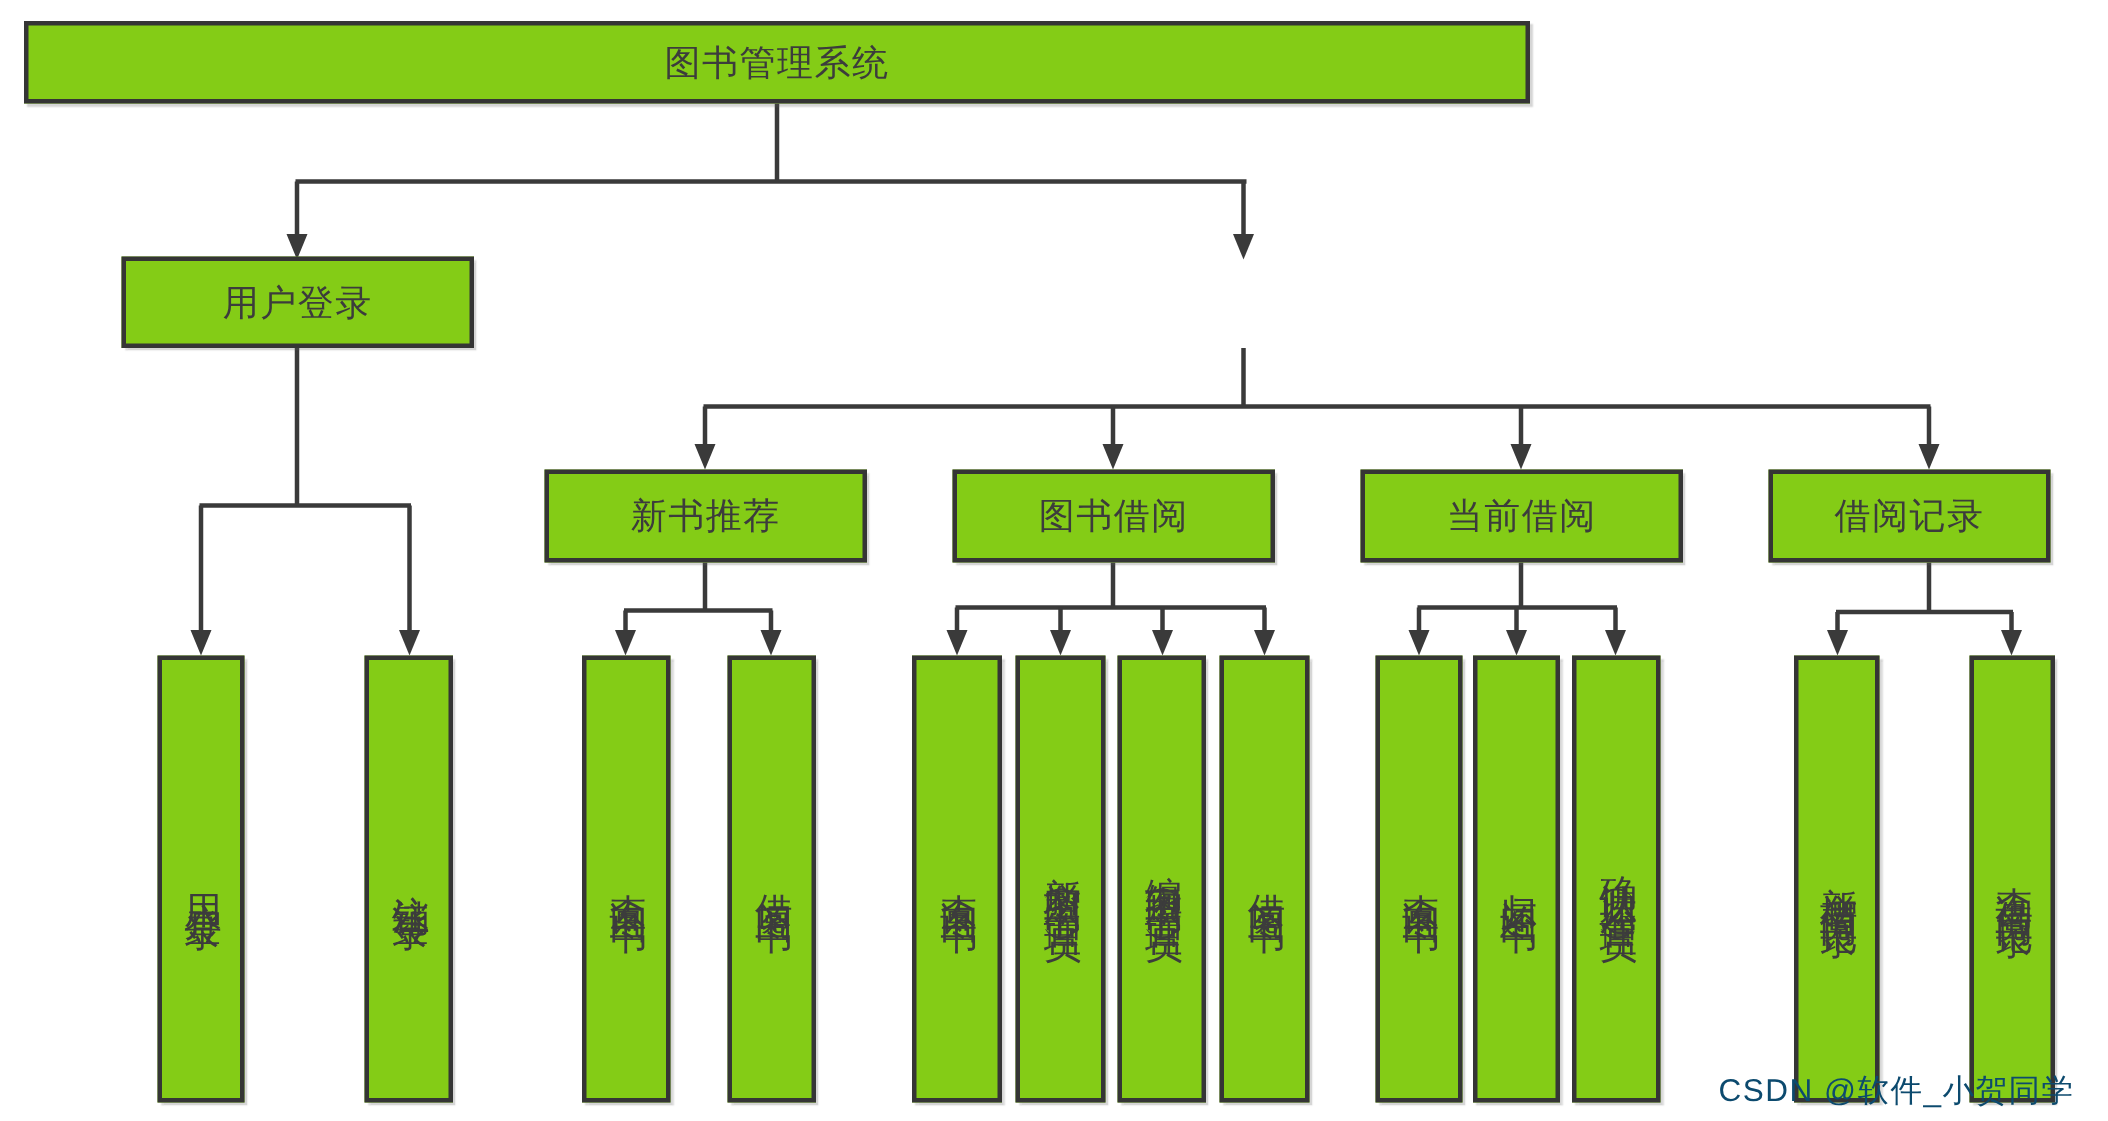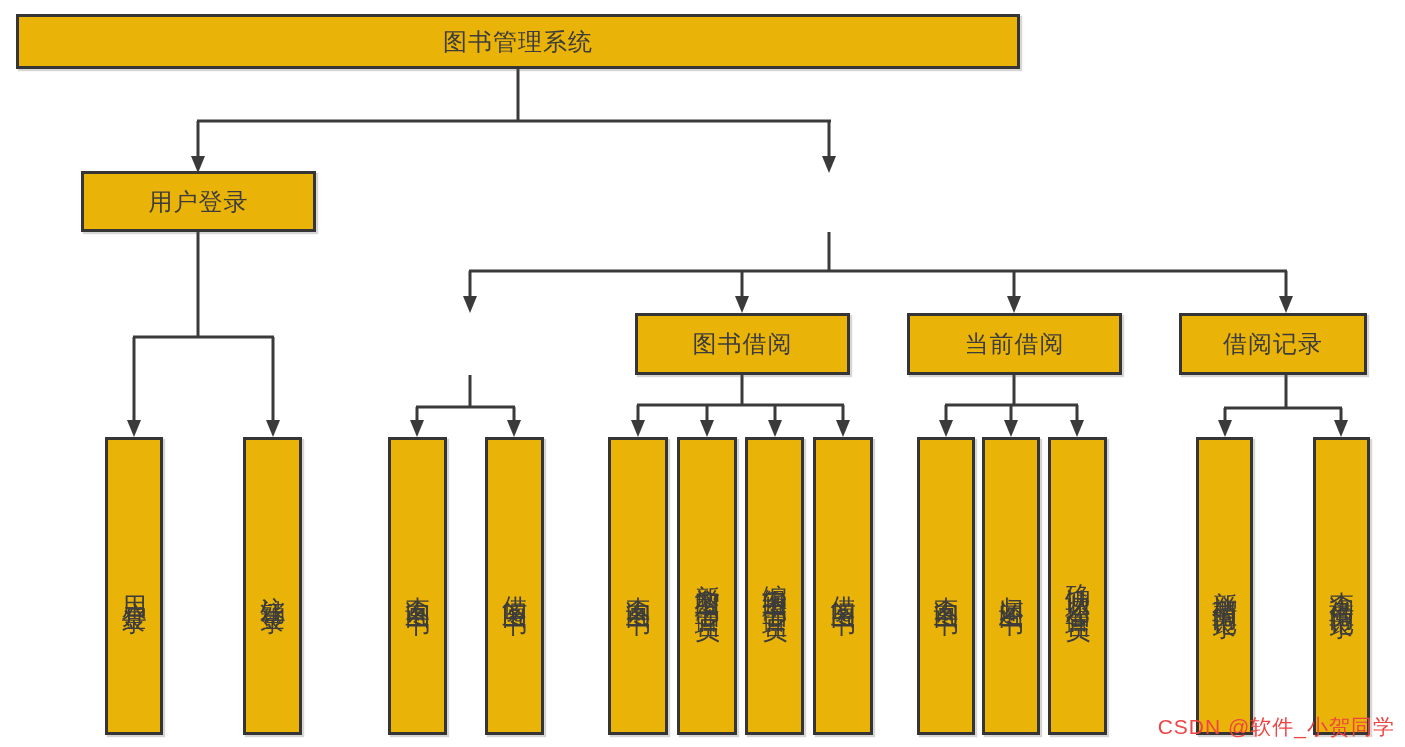--- a/index.html
+++ b/index.html
@@ -14,46 +14,46 @@
   #connectors {
     position: absolute;
     left: 0; top: 0;
     width: 1405px; height: 747px;
     z-index: 1;
   }
   .node {
     position: absolute;
     box-sizing: border-box;
     border: 3px solid #353535;
-    background: #eab308;
+    background: #84cc16;
     display: flex;
     align-items: center;
     justify-content: center;
     color: #3c3c3c;
     z-index: 2;
     box-shadow: 2px 2px 1px rgba(90,90,90,0.25);
   }
   .h { font-size: 24px; letter-spacing: 1px; white-space: nowrap; }
   .v { top: 437px; height: 298px; }
   .vtext {
     writing-mode: vertical-rl;
     text-orientation: mixed;
     font-size: 25px;
     letter-spacing: 5px;
     line-height: 1.1;
     color: #3c3c3c;
     white-space: nowrap;
   }
   #watermark {
     position: absolute;
-    right: 10px;
+    right: 22px;
     bottom: 6px;
     font-size: 21px;
     letter-spacing: 1px;
-    color: #ef4444;
+    color: #0c4a6e;
     z-index: 5;
     white-space: nowrap;
     margin-top: 34px;
   }
   line { stroke: #3a3a3a; stroke-width: 3; }
   polygon { fill: #3a3a3a; }
 </style>
 </head>
 <body>
 
@@ -122,20 +122,23 @@
   </svg>
 
   <div class="node h" style="left:16px; top:14px; width:1004px; height:55px;">
     <span>图书管理系统</span>
   </div>
 
   <div class="node h" style="left:81px; top:171px; width:235px; height:61px;">
     <span>用户登录</span>
   </div>
 
+  <div class="node h" style="left:363px; top:313px; width:215px; height:62px;">
+    <span>新书推荐</span>
+  </div>
   <div class="node h" style="left:635px; top:313px; width:215px; height:62px;">
     <span>图书借阅</span>
   </div>
   <div class="node h" style="left:907px; top:313px; width:215px; height:62px;align-items:center;">
     <span>当前借阅</span>
   </div>
   <div class="node h" style="left:1179px; top:313px; width:188px; height:62px;">
     <span>借阅记录</span>
   </div>
 

